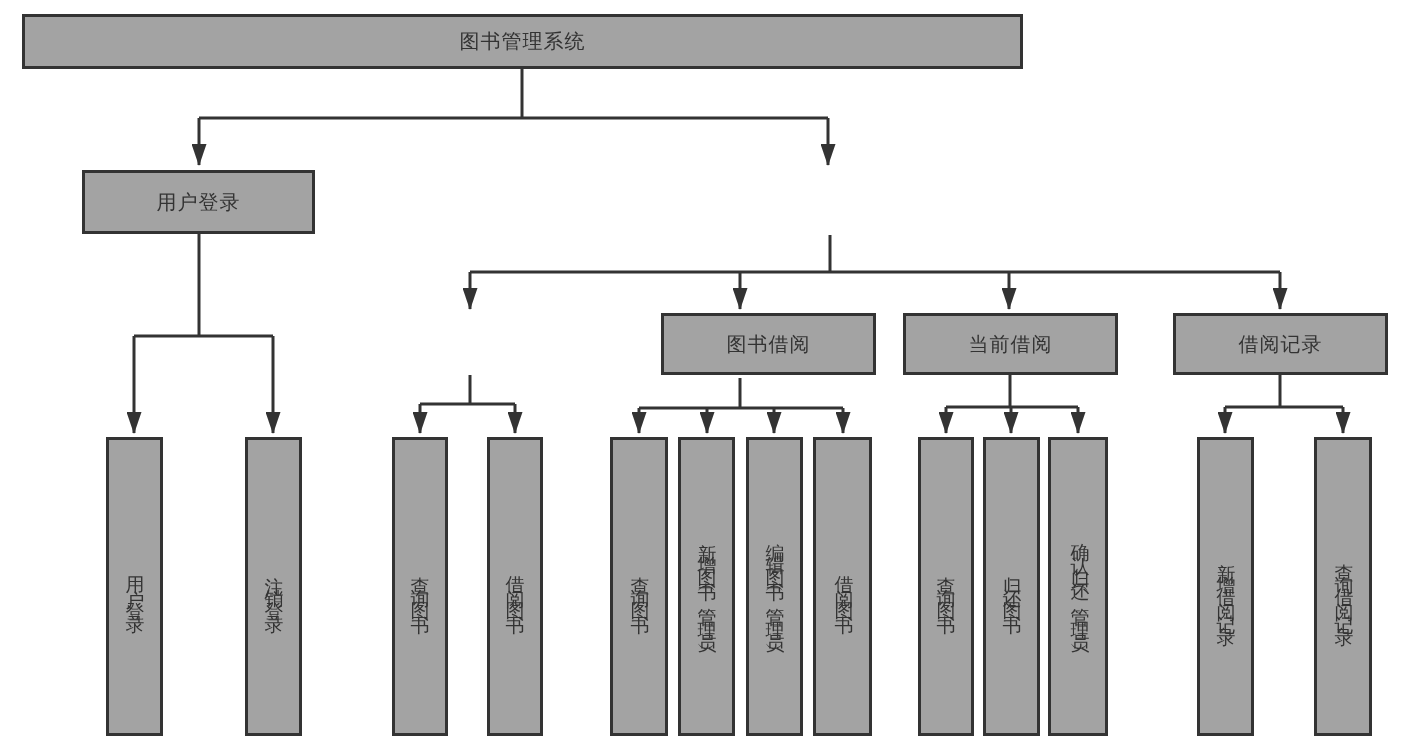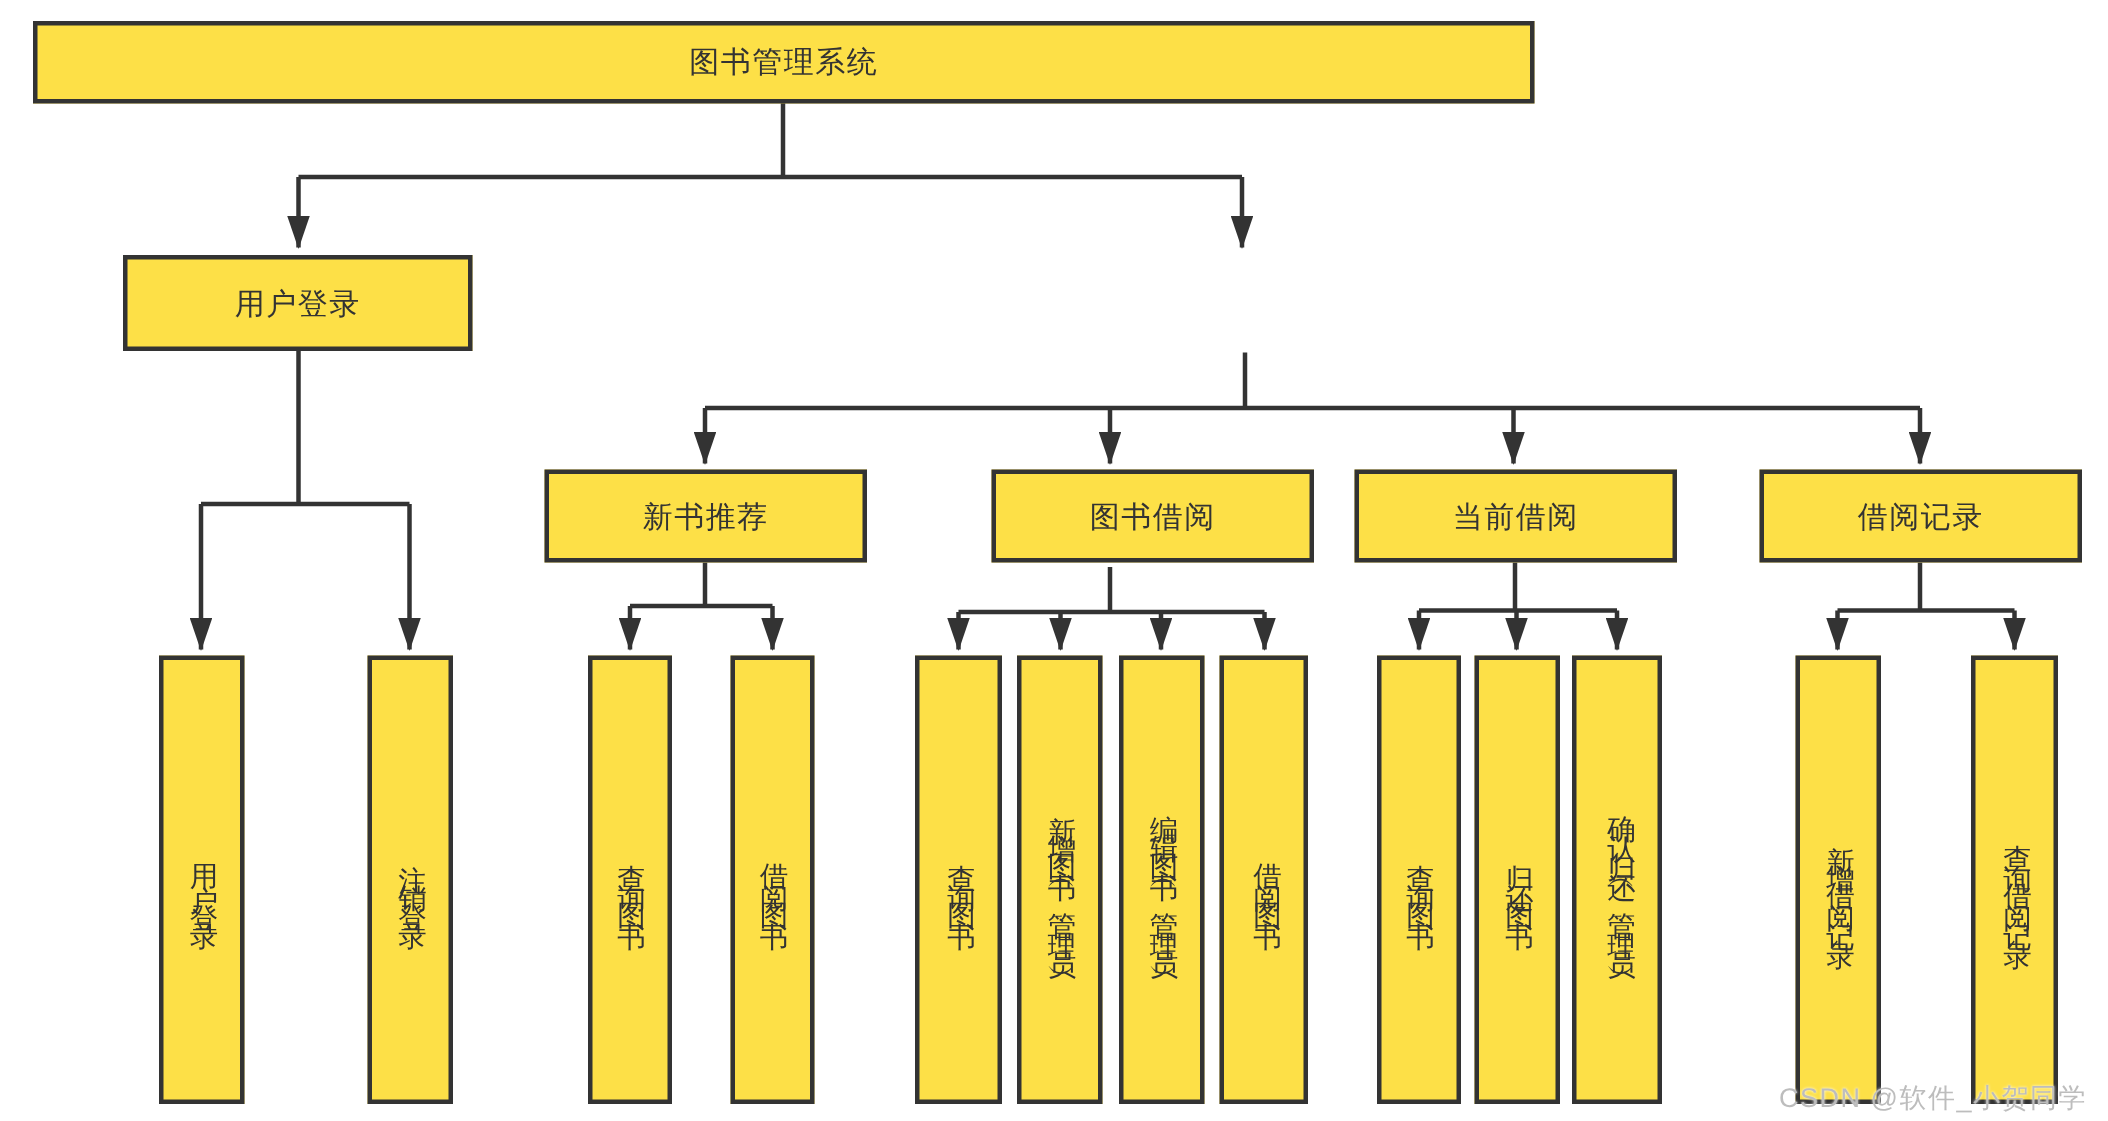--- a/index.html
+++ b/index.html
@@ -10,21 +10,21 @@
     background: #ffffff;
     font-family: "Liberation Sans", sans-serif;
     color: #333333;
     overflow: hidden;
   }
   .edges { position: absolute; left: 0; top: 0; width: 1405px; height: 747px; }
   .box {
     position: absolute;
     box-sizing: border-box;
     border: 3px solid #333333;
-    background: #fde047;
+    background: #a3a3a3;
   }
   .hbox {
     display: flex;
     align-items: center;
     justify-content: center;
     font-size: 20px;
     letter-spacing: 1px;
     white-space: nowrap;
   }
   .vbox {
@@ -99,21 +99,20 @@
       <path d="M1225 407 H1343"></path>
       <path d="M1225 407 V433" marker-end="url(#arrow)"></path>
       <path d="M1343 407 V433" marker-end="url(#arrow)"></path>
     </g>
   </svg>
 
   <div class="box hbox" style="left:22px; top:14px; width:1001px; height:55px;">图书管理系统</div>
 
   <div class="box hbox" style="left:82px; top:170px; width:233px; height:64px;">用户登录</div>
 
-  <div class="box hbox" style="left:363px; top:313px; width:215px; height:62px;">新书推荐</div>
   <div class="box hbox" style="left:633px; top:313px; width:215px; height:62px;margin-left:28px;">图书借阅</div>
   <div class="box hbox" style="left:1173px; top:313px; width:215px; height:62px;">借阅记录</div>
   <div class="box hbox" style="left:903px; top:313px; width:215px; height:62px;">当前借阅</div>
 
   <div class="box vbox" style="left:106px; top:437px; width:57px; height:299px;">用户登录</div>
   <div class="box vbox" style="left:245px; top:437px; width:57px; height:299px;">注销登录</div>
 
   <div class="box vbox" style="left:392px; top:437px; width:56px; height:299px;">查询图书</div>
   <div class="box vbox" style="left:487px; top:437px; width:56px; height:299px;">借阅图书</div>
 
@@ -122,14 +121,13 @@
   <div class="box vbox" style="left:746px; top:437px; width:57px; height:299px;">编辑图书（管理员）</div>
   <div class="box vbox" style="left:813px; top:437px; width:59px; height:299px;">借阅图书</div>
 
   <div class="box vbox" style="left:918px; top:437px; width:56px; height:299px;">查询图书</div>
   <div class="box vbox" style="left:983px; top:437px; width:57px; height:299px;">归还图书</div>
   <div class="box vbox" style="left:1048px; top:437px; width:60px; height:299px;">确认归还（管理员）</div>
 
   <div class="box vbox" style="left:1197px; top:437px; width:57px; height:299px;">新增借阅记录</div>
   <div class="box vbox" style="left:1314px; top:437px; width:58px; height:299px;">查询借阅记录</div>
 
-  <div class="watermark">CSDN @软件_小贺同学</div>
 </div>
 
 </body></html>

